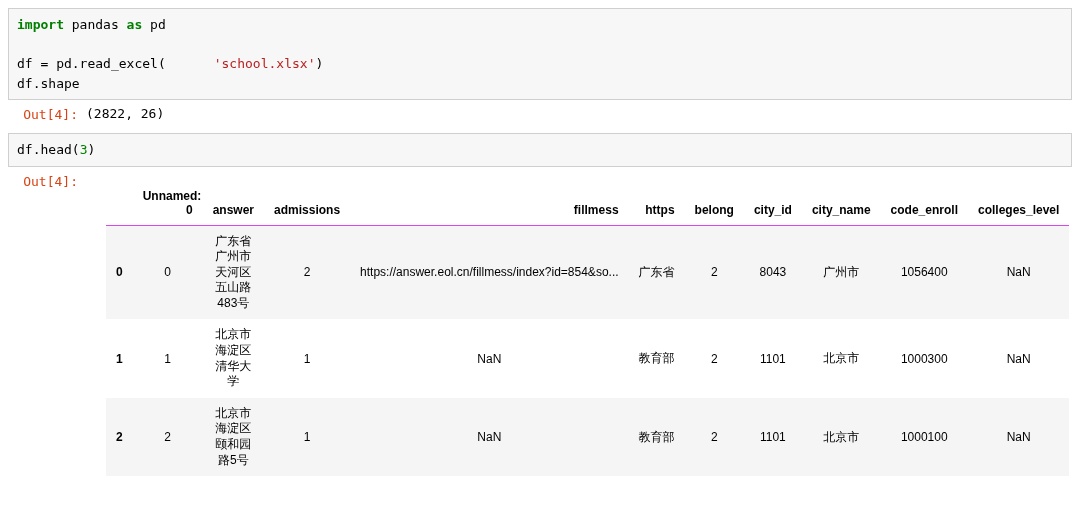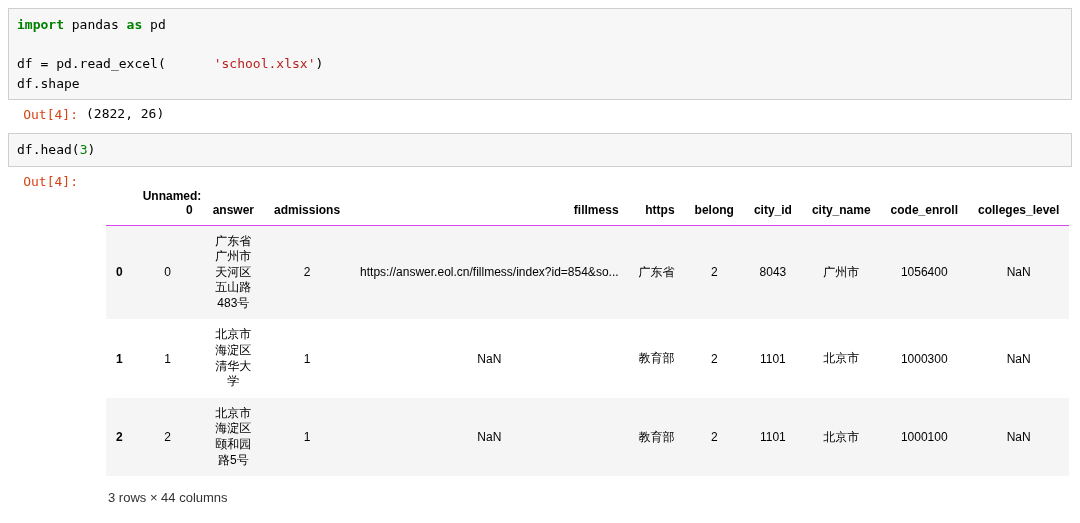--- a/index.html
+++ b/index.html
@@ -174,16 +174,15 @@
               <td>NaN</td>
               <td>教育部</td>
               <td>2</td>
               <td>1101</td>
               <td>北京市</td>
               <td>1000100</td>
               <td>NaN</td>
             </tr>
           </tbody>
       </table>
-      <div class="footer-text">3 rows × 44 columns</div>
     </div>
   </div>
 </div>
 
 </body></html>

